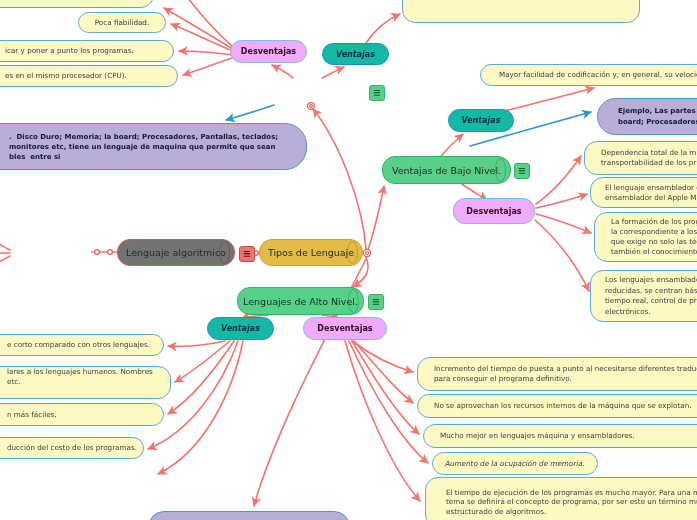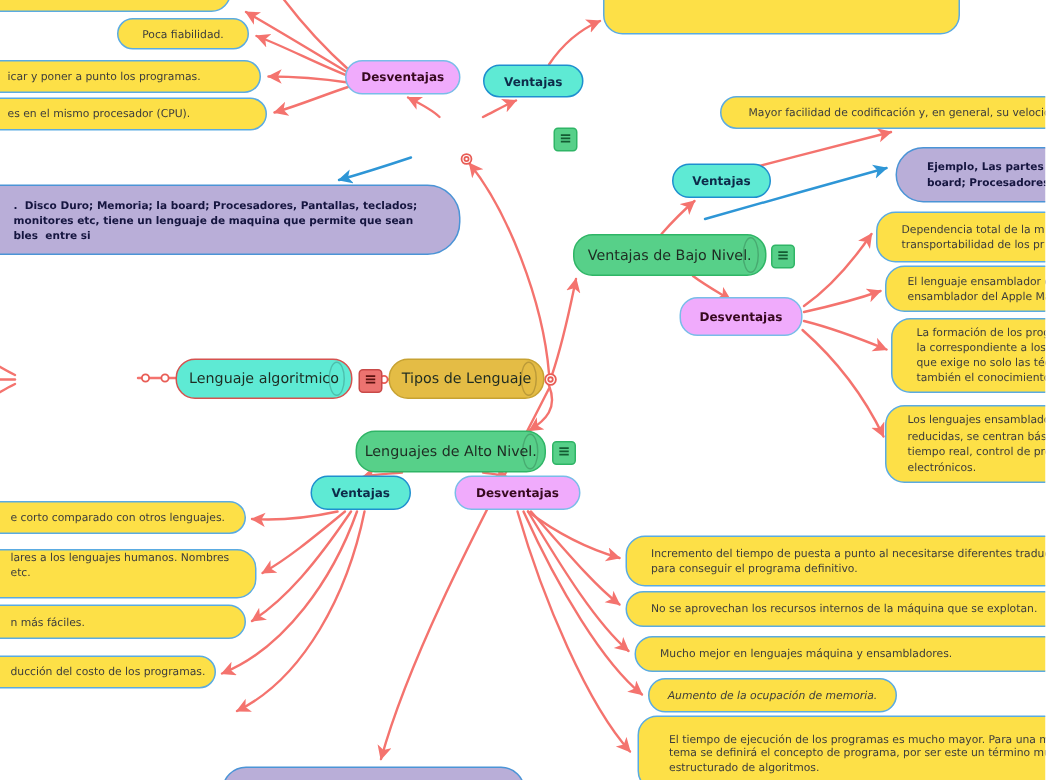--- a/index.html
+++ b/index.html
@@ -3,38 +3,38 @@
 <meta charset="utf-8">
 <style>
   html,body{margin:0;padding:0;background:#fff;}
   #canvas{
     position:relative;width:697px;height:520px;overflow:hidden;background:#ffffff;
     font-family:"DejaVu Sans",sans-serif;
   }
   #wires{position:absolute;left:0;top:0;z-index:1;}
   .node{position:absolute;box-sizing:border-box;z-index:2;display:flex;align-items:center;}
   .leaf{
-    background:#fde047;border:1.4px solid #5aabe2;border-radius:13px;
+    background:#fef9c3;border:1.4px solid #5aabe2;border-radius:13px;
     color:#3c3c3c;font-size:7.2px;line-height:10px;justify-content:center;text-align:center;
   }
   .leaf.ml{white-space:pre;justify-content:flex-start;text-align:left;}
   .leaf.cutL{justify-content:flex-start;text-align:left;}
   .pill{
     border-radius:12px;font-weight:bold;font-size:8px;justify-content:center;text-align:center;
   }
-  .pill.blue{background:#5eead4;border:1.4px solid #1e8fcf;color:#0d2b49;}
+  .pill.blue{background:#14b8a6;border:1.4px solid #1e8fcf;color:#0d2b49;font-style:italic;}
   .pill.pink{background:#f0abfc;border:1.4px solid #79bde8;color:#37091f;}
   .cyl{font-size:9.5px;color:#1e2b22;justify-content:center;text-align:center;}
   .cyl::after{
     content:"";position:absolute;right:4px;top:1px;bottom:1px;width:9px;border-radius:50%;
     border:1.4px solid rgba(0,0,0,0.18);
   }
   .cyl.green{background:#57d089;border:1.6px solid #2fb566;border-radius:13px;}
   .cyl.yellow{background:#e4bc45;border:1.6px solid #c7a232;border-radius:13px;}
-  .cyl.red{background:#5eead4;border:1.6px solid #d5524f;border-radius:13px;}
+  .cyl.red{background:#737373;border:1.6px solid #d5524f;border-radius:13px;}
   .purple{
     background:#b9aed8;border:1.6px solid #4b94d6;border-radius:22px;
     color:#15153f;font-weight:bold;font-size:7px;line-height:10px;white-space:pre;
   }
   .notes{
     position:absolute;z-index:3;width:14px;height:14px;border-radius:3px;
     display:flex;align-items:center;justify-content:center;
     font-size:10px;font-weight:bold;line-height:1;
   }
   .notes.green{background:#57d089;border:1.4px solid #2fb566;color:#145c33;}

